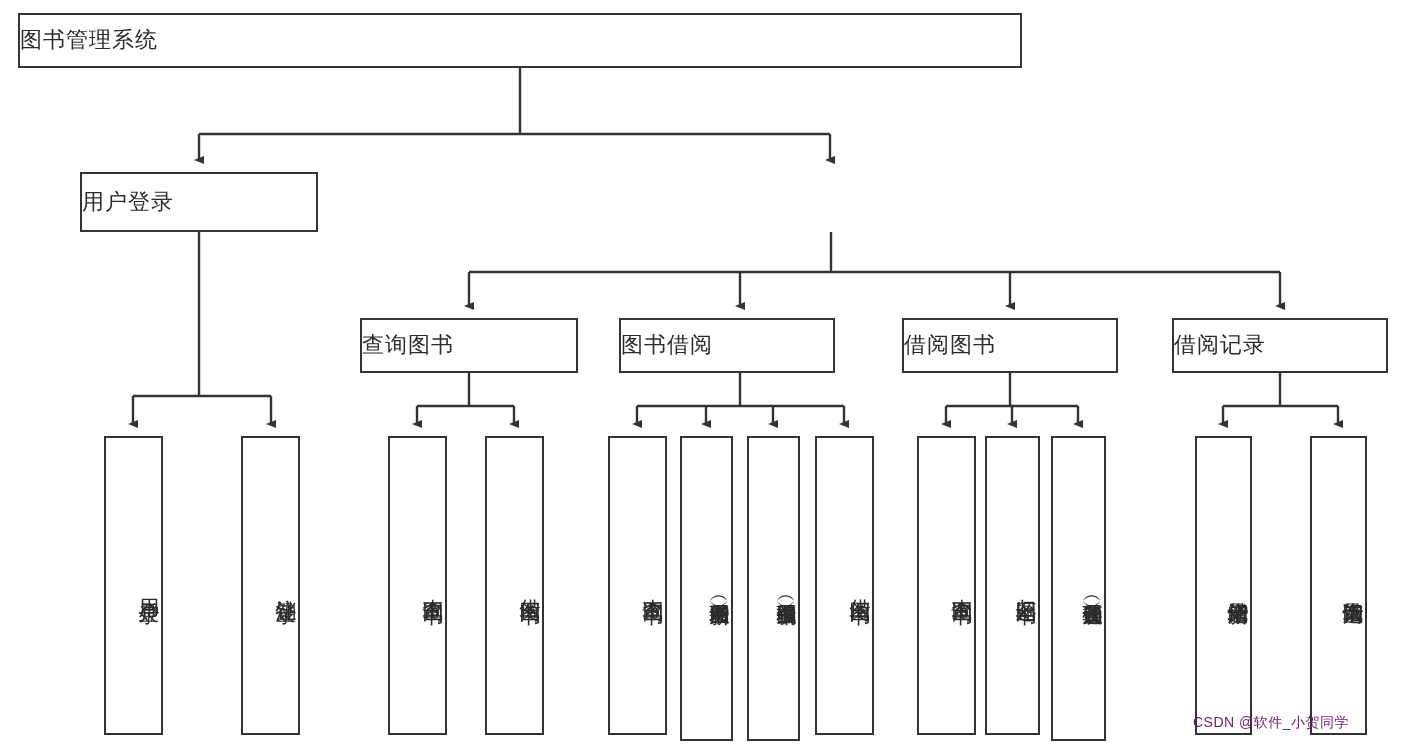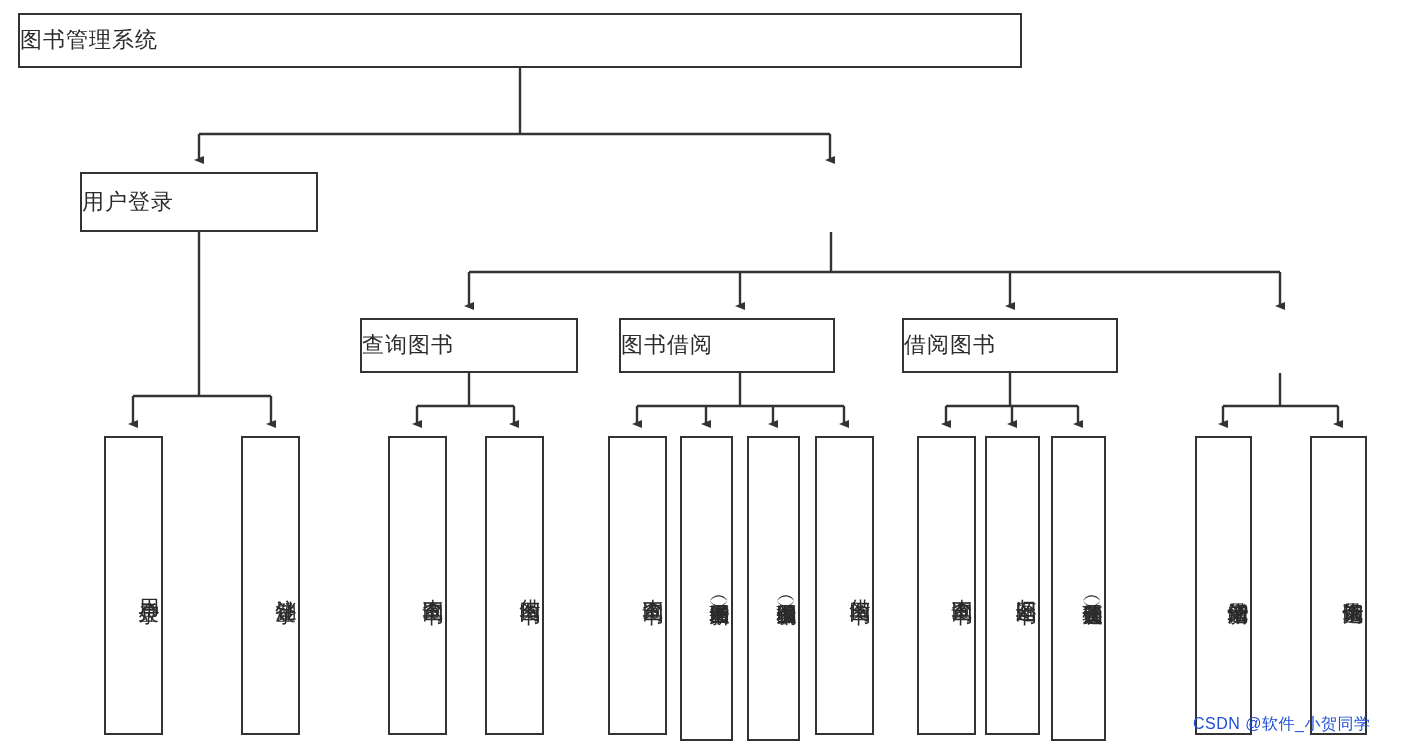--- a/index.html
+++ b/index.html
@@ -50,22 +50,22 @@
     align-items: flex-start;
     justify-content: center;
     white-space: nowrap;
   }
   .node.v .vtext {
     writing-mode: vertical-rl;
     text-orientation: upright;
   }
   .watermark {
     position: absolute;
-    color: #1d4ed8;
-    font-size: 16px;
+    color: #701a75;
+    font-size: 14px;
     letter-spacing: 0.5px;
     white-space: nowrap;
     user-select: none;
   }
 </style>
 </head>
 <body>
 
 <div id="canvas">
 
@@ -130,20 +130,23 @@
 
   <div class="node h" style="left:360px; top:318px; width:218px; height:55px;">
     <span>查询图书</span>
   </div>
   <div class="node h" style="left:619px; top:318px; width:216px; height:55px;">
     <span>图书借阅</span>
   </div>
   <div class="node h" style="left:902px; top:318px; width:216px; height:55px;">
     <span>借阅图书</span>
   </div>
+  <div class="node h" style="left:1172px; top:318px; width:216px; height:55px;">
+    <span>借阅记录</span>
+  </div>
 
   <div class="node v" style="left:104px; top:436px; width:59px; height:299px;">
     <span class="vtext">用户登录</span>
   </div>
   <div class="node v" style="left:241px; top:436px; width:59px; height:299px;">
     <span class="vtext">注销登录</span>
   </div>
 
   <div class="node v" style="left:388px; top:436px; width:59px; height:299px;">
     <span class="vtext">查询图书</span>

